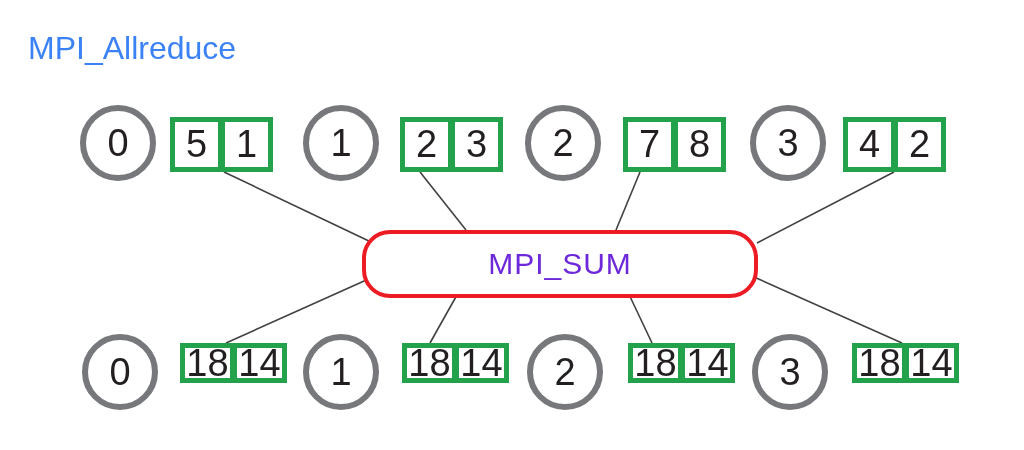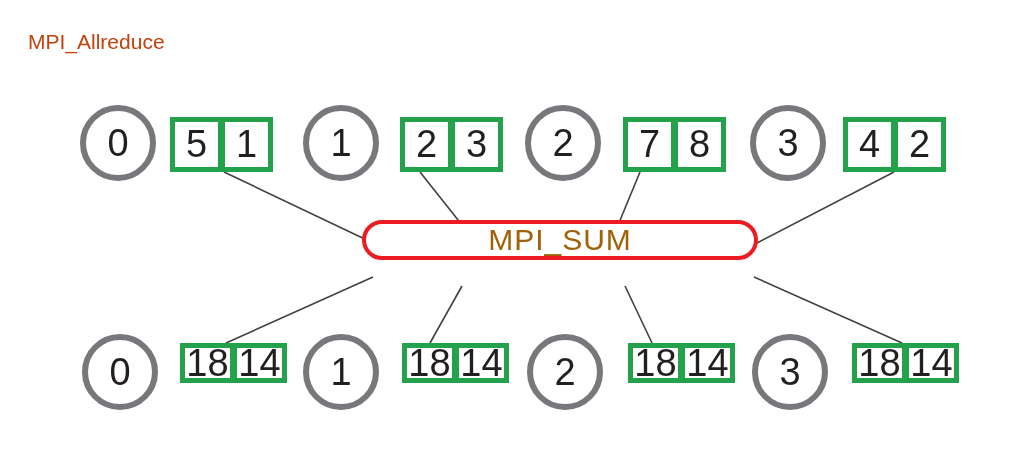--- a/index.html
+++ b/index.html
@@ -12,23 +12,23 @@
     position: relative;
     width: 1024px;
     height: 450px;
     background: #ffffff;
     overflow: hidden;
   }
   .title {
     position: absolute;
     left: 28px;
     top: 30px;
-    font-size: 21px;
+    font-size: 32px;
     font-weight: 400;
-    color: #c2410c;
+    color: #3b82f6;
     letter-spacing: 0px;
   }
   .edges-svg {
     position: absolute;
     left: 0;
     top: 0;
     width: 1024px;
     height: 450px;
   }
   .rank-circle {
@@ -58,32 +58,32 @@
     justify-content: center;
     font-size: 38px;
     color: #231f20;
   }
   .cell.top { width: 53px; height: 55px; }
   .cell.bottom { width: 55px; height: 40px; }
   .cell + .cell { margin-left: -3px; }
   .sum-pill {
     position: absolute;
     left: 362px;
-    top: 220px;
+    top: 230px;
     width: 396px;
-    height: 40px;
+    height: 68px;
     box-sizing: border-box;
     border: 4px solid #ed1c24;
     border-radius: 28px;
     background: #ffffff;
     display: flex;
     align-items: center;
     justify-content: center;
     font-size: 30px;
-    color: #a16207;
+    color: #6d28d9;
     letter-spacing: 1px;
   }
 </style>
 </head>
 <body>
 
 <div class="canvas">
 
   <div class="title">MPI_Allreduce</div>
 

